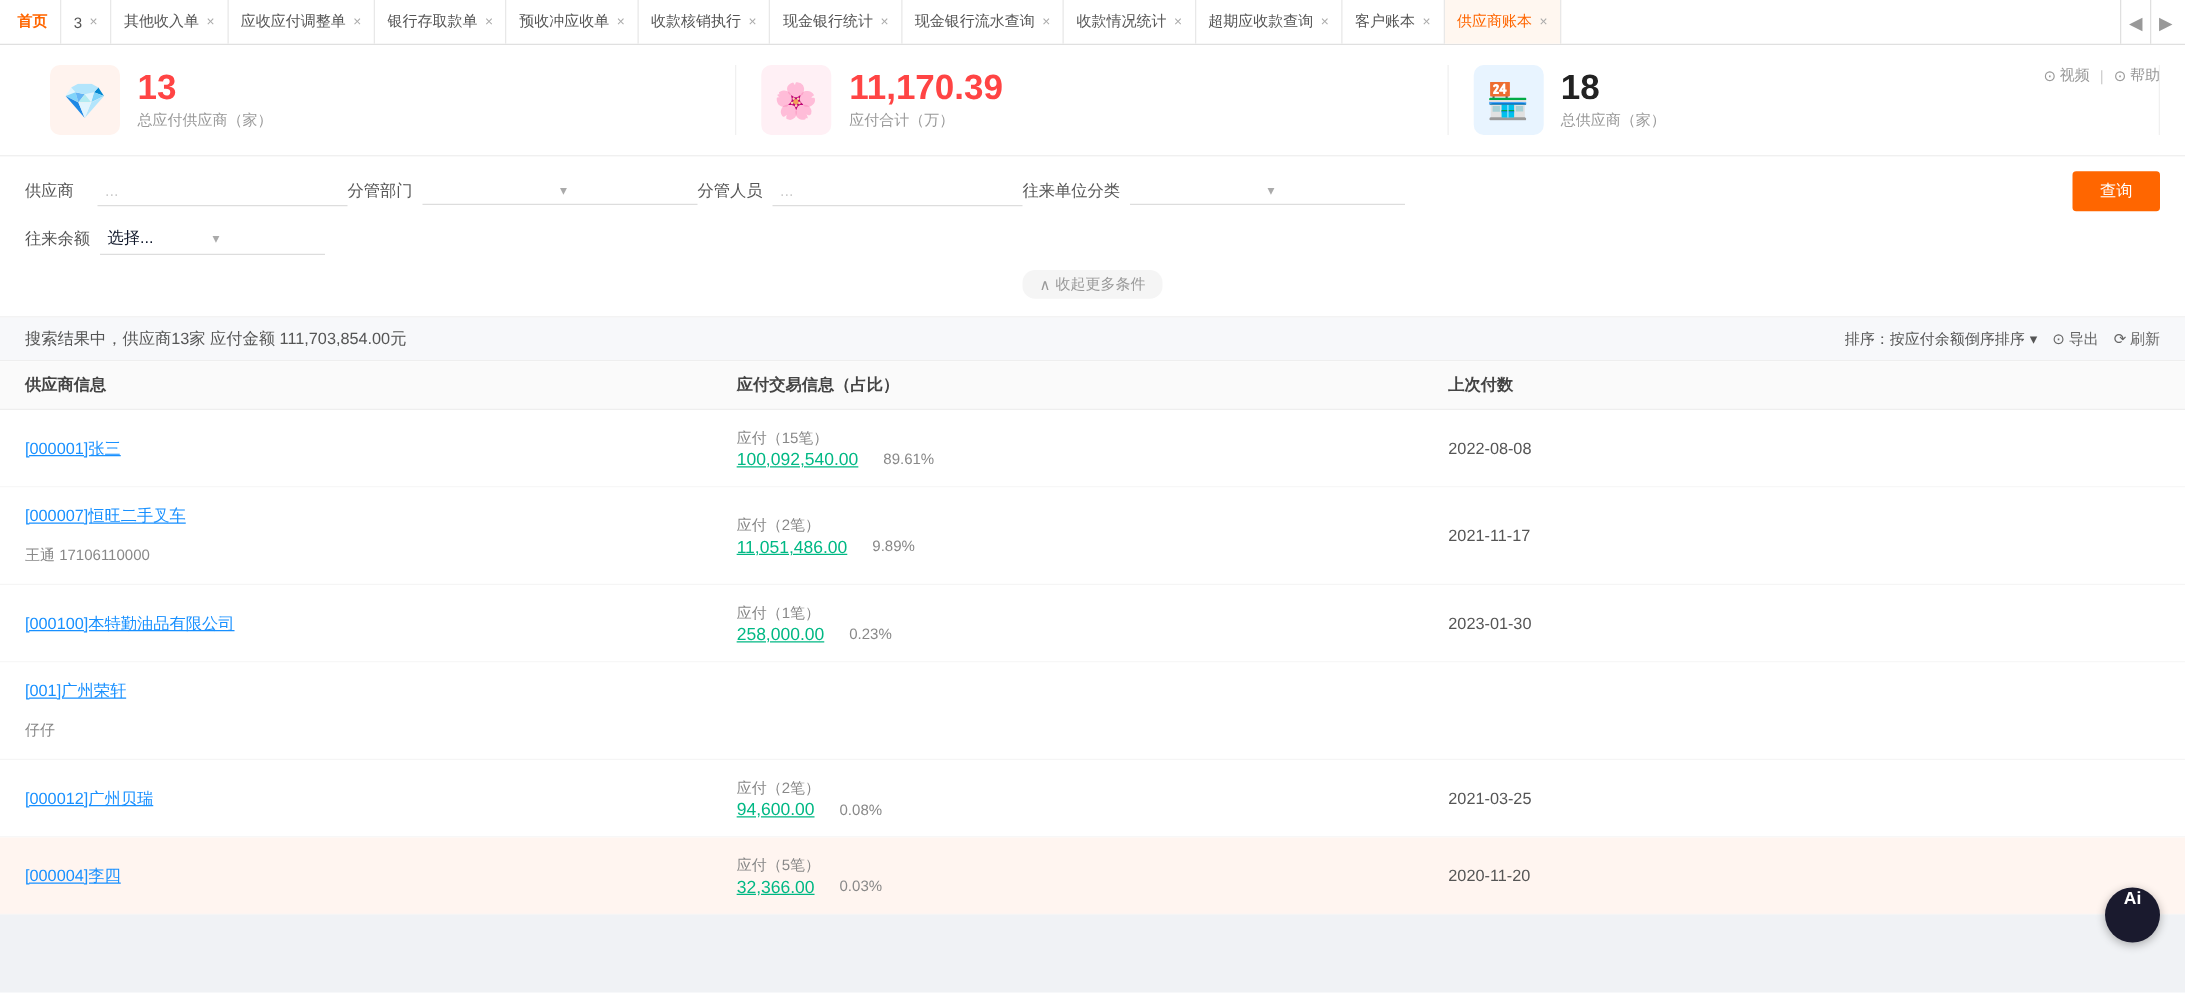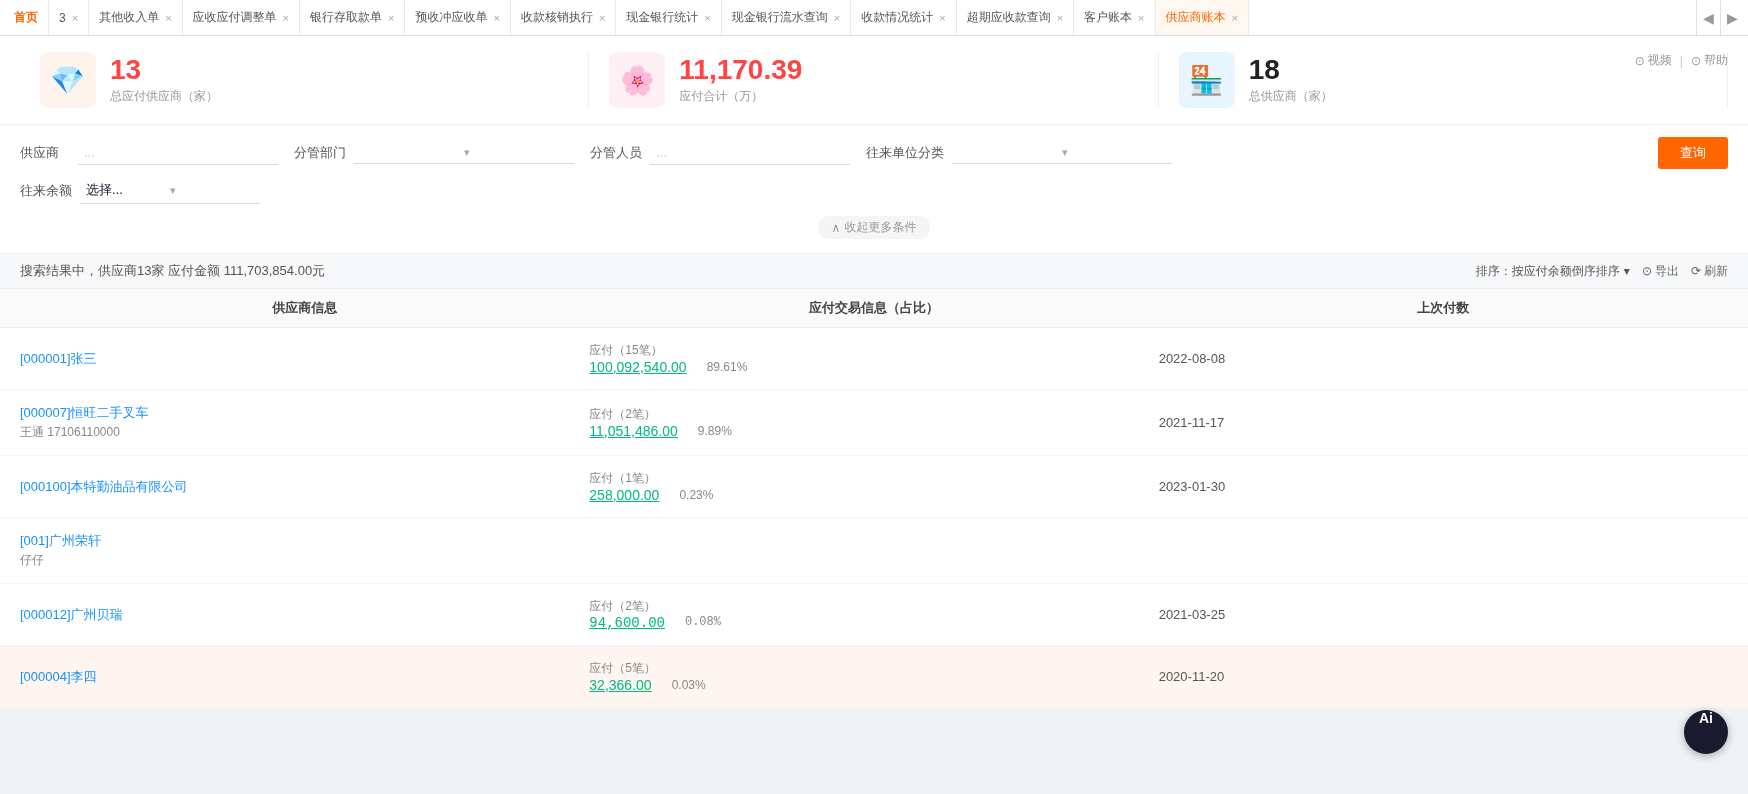--- a/index.html
+++ b/index.html
@@ -80,21 +80,20 @@
 
     
     .filter-area {
       background: #fff;
       padding: 12px 20px 10px;
       border-bottom: 1px solid #f0f0f0;
     }
     .filter-row {
       display: flex;
       align-items: center;
-      gap: 16px;
       margin-bottom: 8px;
     }
     .filter-item {
       display: flex;
       align-items: center;
       gap: 8px;
     }
     .filter-label {
       font-size: 13px;
       color: #555;
@@ -189,40 +188,40 @@
       display: grid;
       grid-template-columns: 1fr 1fr 1fr;
       padding: 10px 20px;
       border-bottom: 1px solid #eee;
       background: #fafafa;
     }
     .table-header-cell {
       font-size: 13px;
       font-weight: 600;
       color: #444;
-      text-align: center;
     }
     .table-row {
       display: grid;
       grid-template-columns: 1fr 1fr 1fr;
       padding: 14px 20px;
       border-bottom: 1px solid #f5f5f5;
       align-items: center;
       background: #fff;
     }
     .table-row:last-child { background: #fff5f0; }
     .supplier-link {
       color: #1890ff;
+      text-decoration: underline;
       cursor: pointer;
       font-size: 13px;
     }
     .supplier-sub {
       font-size: 12px;
       color: #888;
-      margin-top: 2px;
+      margin-top: 14px;
     }
     .tx-label { font-size: 12px; color: #888; }
     .tx-amount { font-size: 14px; color: #00b884; text-decoration: underline; cursor: pointer; }
     .tx-pct { font-size: 12px; color: #888; }
     .last-pay { font-size: 13px; color: #555; }
 
     .scrollbar-area { overflow-y: auto; max-height: 420px; }
   </style>
 </head>
 <body>
@@ -439,21 +438,21 @@
       </div>
       <div class="last-pay"></div>
     </div>
 
     <div class="table-row">
       <div>
         <div class="supplier-link">[000012]广州贝瑞</div>
       </div>
       <div>
         <div class="tx-label">应付（2笔）</div>
-        <div style="display:flex;align-items:flex-start;gap:20px;font-family:Liberation Mono, monospace;">
+        <div style="display:flex;align-items:flex-end;gap:20px;">
           <span class="tx-amount">94,600.00</span>
           <span class="tx-pct">0.08%</span>
         </div>
       </div>
       <div class="last-pay">2021-03-25</div>
     </div>
 
     <div class="table-row" style="background:#fff5f0;">
       <div>
         <div class="supplier-link">[000004]李四</div>

